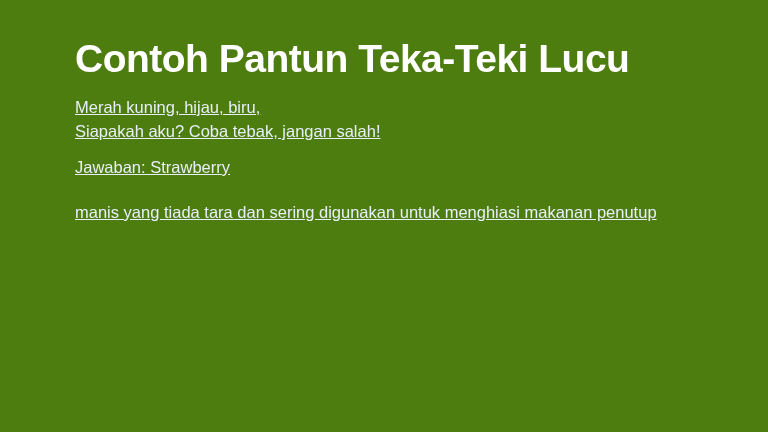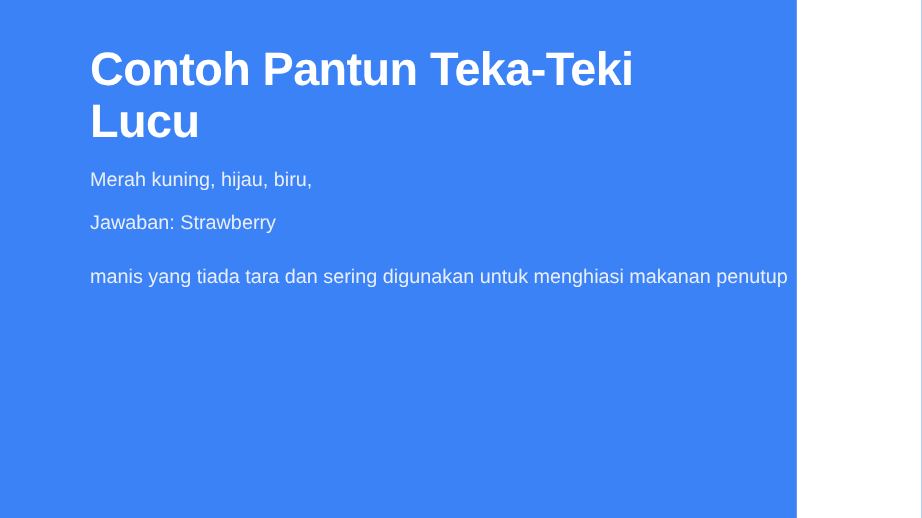--- a/index.html
+++ b/index.html
@@ -1,41 +1,42 @@
 <!DOCTYPE html>
 <html><head>
 <meta charset="utf-8">
 <style>
   html, body {
     margin: 0;
     padding: 0;
   }
   .slide {
     position: relative;
-    width: 664px;
+    width: 768px;
     height: 432px;
     box-sizing: border-box;
-    background: #3b82f6;
+    background: #4d7c0f;
     font-family: "Liberation Sans", sans-serif;
     padding: 30px 60px 0 75px;
     overflow: hidden;
   }
   .slide-title {
     margin: 8px 0 0 0;
     font-size: 39px;
     line-height: 1.1;
     font-weight: 700;
     color: #ffffff;
     letter-spacing: -0.5px;
   }
   .body-text {
     color: #e9effa;
     font-size: 16.5px;
     line-height: 24px;
     font-weight: 400;
+    text-decoration: underline;
   }
   .pantun-stanza {
     margin-top: 14px;
   }
   .answer-line {
     margin-top: 12px;
   }
   .explanation {
     margin-top: 21px;
     max-width: 645px;
@@ -46,20 +47,21 @@
 </style>
 </head>
 <body>
 
 <div class="slide">
 
   <h1 class="slide-title">Contoh Pantun Teka-Teki Lucu</h1>
 
   <div class="pantun-stanza">
     <div class="body-text text-line">Merah kuning, hijau, biru,</div>
+    <div class="body-text text-line">Siapakah aku? Coba tebak, jangan salah!</div>
   </div>
 
   <div class="body-text answer-line">Jawaban: Strawberry</div>
 
   <div class="explanation">
     <div class="body-text text-line">manis yang tiada tara dan sering digunakan untuk menghiasi makanan penutup</div>
   </div>
 
 </div>
 

